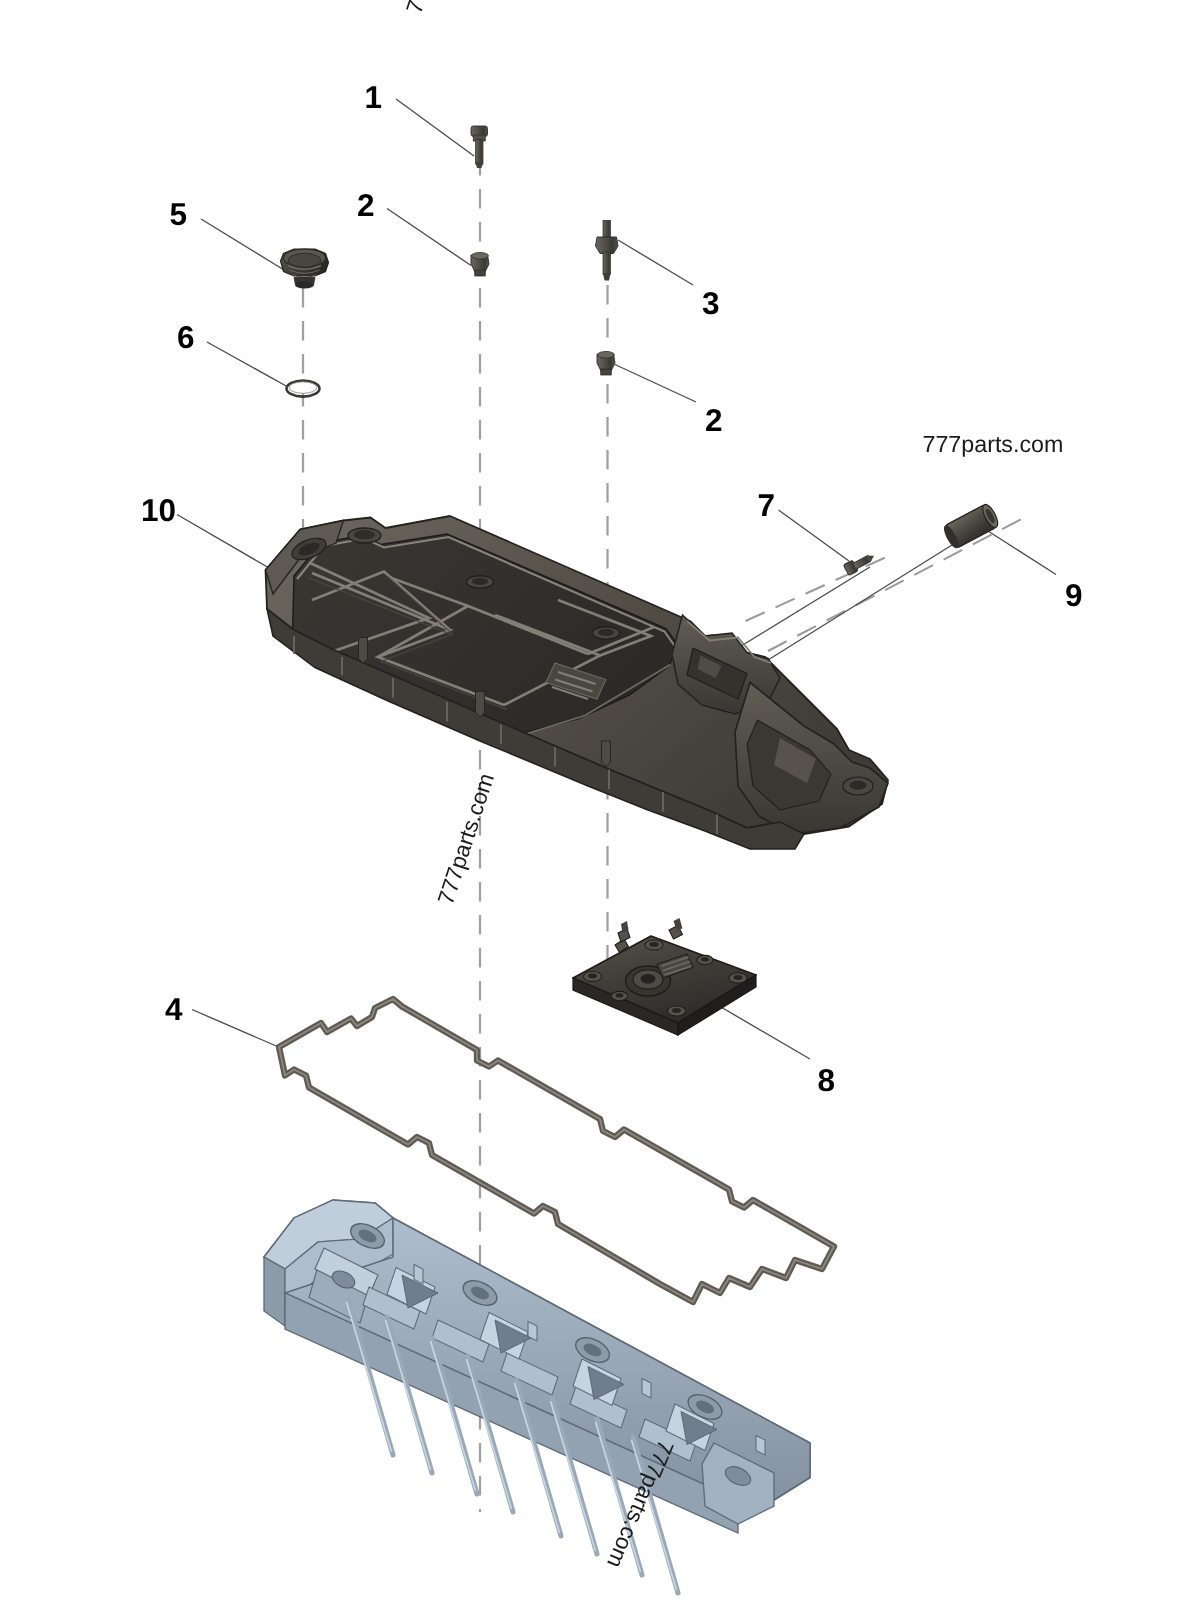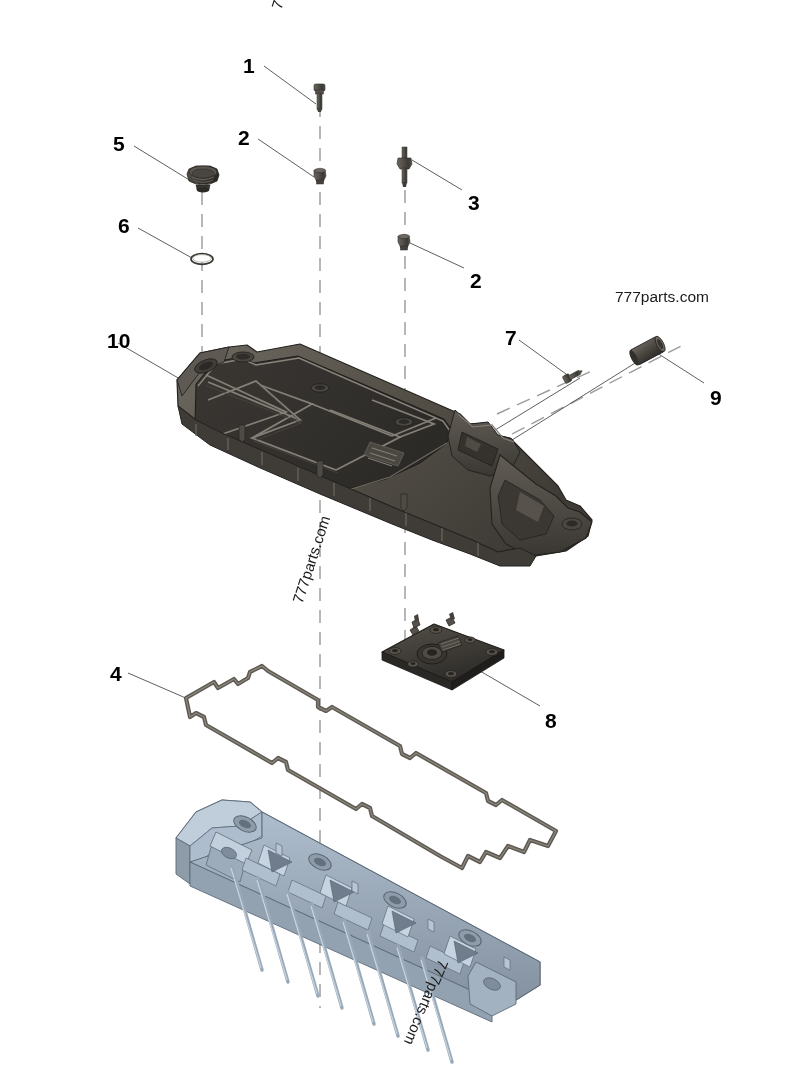--- a/index.html
+++ b/index.html
@@ -402,21 +402,21 @@
     <ellipse cx="492" cy="984" rx="9" ry="5.4" transform="rotate(26 492 984)" fill="#7e8c9b" stroke="#55626f" stroke-width="0.7"></ellipse>
   </g>
 </svg>
 
 <div class="callout" style="left:243px;top:55px;">1</div>
 <div class="callout" style="left:238px;top:127px;">2</div>
 <div class="callout" style="left:468px;top:192px;">3</div>
 <div class="callout" style="left:470px;top:270px;">2</div>
 <div class="callout" style="left:113px;top:133px;">5</div>
 <div class="callout" style="left:118px;top:215px;">6</div>
-<div class="callout" style="left:107px;top:330px;text-align:center;">10</div>
+<div class="callout" style="left:94px;top:330px;text-align:center;">10</div>
 <div class="callout" style="left:505px;top:327px;">7</div>
 <div class="callout" style="left:710px;top:387px;">9</div>
 <div class="callout" style="left:545px;top:710px;">8</div>
 <div class="callout" style="left:110px;top:663px;">4</div>
 
 <div class="wm" style="left:268px;top:6px;transform:rotate(-72deg);transform-origin:0 0;">777parts.com</div>
 <div class="wm plain" style="left:615px;top:288px;">777parts.com</div>
 <div class="wm" style="left:289px;top:600px;transform:rotate(-72deg);transform-origin:0 0;">777parts.com</div>
 <div class="wm" style="left:452px;top:964px;transform:rotate(-247deg);transform-origin:0 0;">777parts.com</div>
 

